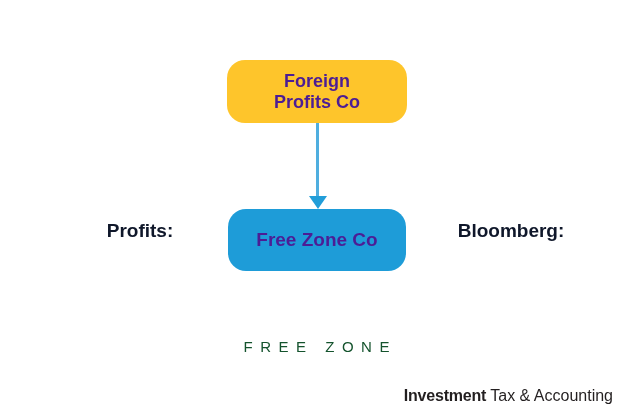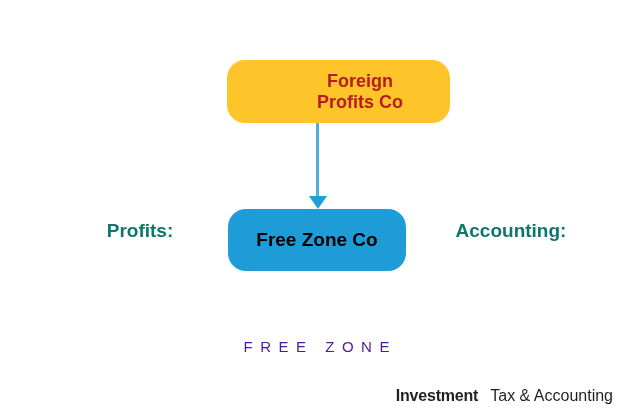--- a/index.html
+++ b/index.html
@@ -48,73 +48,73 @@
     border-top-style: solid;
   }
   .note {
     position: absolute;
     width: 220px;
     top: 219px;
     text-align: center;
     font-weight: 700;
     font-size: 19px;
     line-height: 23px;
-    color: #0f766e;
+    color: #0f172a;
   }
   .note span { display: block; }
   .note-left  { left: 30px; }
   .note-right { left: 401px; }
   .zone-label {
     position: absolute;
     left: 0; right: 0;
     top: 338px;
     text-align: center;
     font-size: 15px;
     font-weight: 300;
     letter-spacing: 0.5em;
     padding-left: 0.5em; 
-    color: #4c1d95;
+    color: #14532d;
   }
   .brand {
     position: absolute;
     right: 20px;
     top: 387px;
     font-size: 16px;
     white-space: nowrap;
   }
   .brand .brand-bold { font-weight: 700; letter-spacing: -0.2px; }
-  .brand .brand-regular { font-weight: 400; margin-left: 12px; }
+  .brand .brand-regular { font-weight: 400; margin-left: 4px; }
 </style>
 </head>
 <body>
 
 <div class="canvas">
 
-  <div class="box parent-box" style="background-color: rgb(254, 197, 43); color: #b91c1c; padding-left: 43px;">
+  <div class="box parent-box" style="background-color: rgb(254, 197, 43); color: #4c1d95;">
     <div class="box-label">
       <span>Foreign</span>
       <span>Profits Co</span>
     </div>
   </div>
 
   <div class="arrow-line" style="background-color: rgb(79, 174, 223);"></div>
   <div class="arrow-head" style="border-top-color: rgb(34, 158, 217);"></div>
 
-  <div class="box child-box" style="background-color: rgb(30, 156, 216); color: #000000;">
+  <div class="box child-box" style="background-color: rgb(30, 156, 216); color: #4c1d95;">
     <div class="box-label">
       <span>Free Zone Co</span>
     </div>
   </div>
 
   <div class="note note-left">
     <span>Profits:</span>
   </div>
 
   <div class="note note-right">
-    <span>Accounting:</span>
+    <span>Bloomberg:</span>
   </div>
 
   <div class="zone-label">FREE ZONE</div>
 
   <div class="brand" style="color: rgb(35, 31, 32);">
     <span class="brand-bold">Investment</span><span class="brand-regular">Tax &amp; Accounting</span>
   </div>
 
 </div>
 

